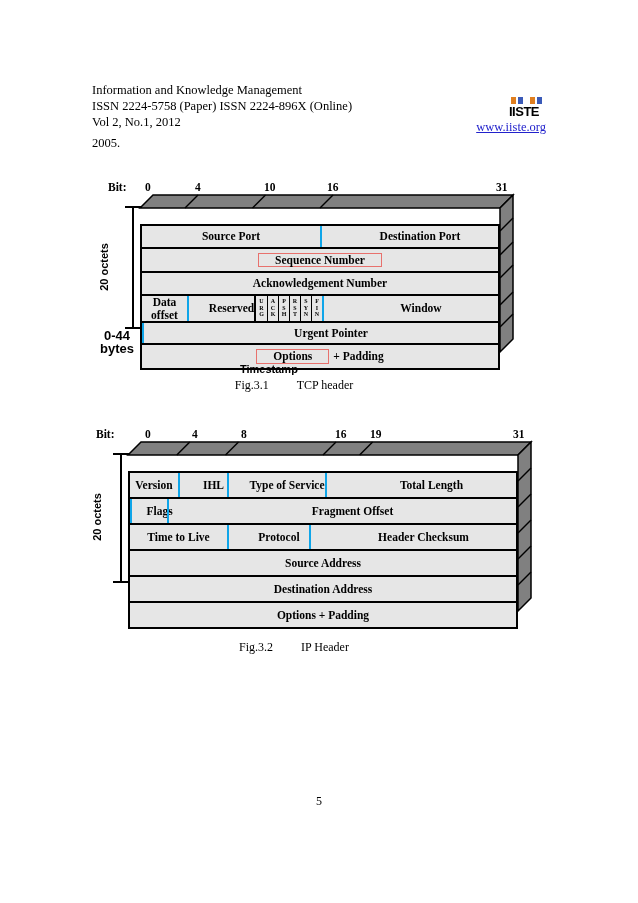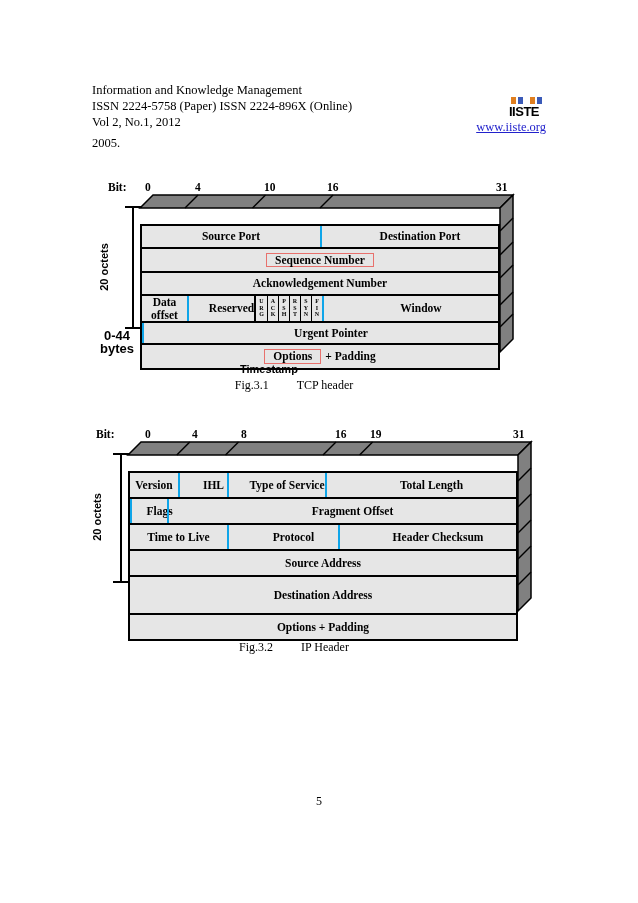--- a/index.html
+++ b/index.html
@@ -15,21 +15,21 @@
   .bitlabel{font-weight:bold;font-size:11.5px;font-family:"Liberation Serif",serif;}
   .bitnum{font-weight:bold;font-size:11.5px;font-family:"Liberation Serif",serif;}
   .rows{display:flex;flex-direction:column;}
   .row{display:flex;border:2px solid #000;background:#e6e6e6;margin-top:-2px;
        box-sizing:border-box;}
   .row:first-child{margin-top:16px;}
   .cell{display:flex;align-items:center;justify-content:center;text-align:center;
         font-weight:bold;font-size:11.5px;line-height:12.5px;box-sizing:border-box;}
   .cell.sep{border-left:2px solid #0ea5e9;padding-left:20px;}
   .grow{flex:1;}
-  .redbox{display:inline-block;border:1.5px solid #e8716d;padding:0 8px;}
+  .redbox{display:inline-block;border:1.5px solid #e8716d;padding:0 16px;}
   .flaggroup{display:flex;border-left:2px solid #000;box-sizing:border-box;}
   .flag{width:11px;box-sizing:border-box;border-left:1px solid #000;font-weight:bold;
         font-size:6px;line-height:6.5px;text-align:center;word-break:break-all;
         padding:2px 2.6px 0;font-family:"Liberation Serif",serif;}
   .flag:first-child{border-left:none;}
   .bracket{border-top:2px solid #000;border-bottom:2px solid #000;box-sizing:border-box;}
   .bracket .vline{width:2px;height:100%;background:#000;margin:0 auto;}
   .rotlabel{font-family:"Liberation Sans",sans-serif;font-weight:bold;font-size:11px;
             text-align:center;transform:rotate(-90deg);}
   .sizelabel{font-family:"Liberation Sans",sans-serif;font-weight:bold;font-size:13px;
@@ -166,27 +166,27 @@
       <div class="cell sep" style="width:49px;">IHL</div>
       <div class="cell sep" style="width:98px;">Type of Service</div>
       <div class="cell sep grow">Total Length</div>
     </div>
     <div class="row" style="height:28px;">
       <div class="cell sep" style="width:37px;">Flags</div>
       <div class="cell sep grow">Fragment Offset</div>
     </div>
     <div class="row" style="height:28px;">
       <div class="cell" style="width:97px;">Time to Live</div>
-      <div class="cell sep" style="width:111px;">Protocol</div>
+      <div class="cell sep" style="width:82px;">Protocol</div>
       <div class="cell sep grow">Header Checksum</div>
     </div>
     <div class="row" style="height:28px;">
       <div class="cell grow">Source Address</div>
     </div>
-    <div class="row" style="height:40px;">
+    <div class="row" style="height:28px;">
       <div class="cell grow">Destination Address</div>
     </div>
     <div class="row" style="height:28px;">
       <div class="cell grow">Options + Padding</div>
     </div>
   </div>
 
   <div class="abs bracket" style="left:113px;top:453px;width:16px;height:130px;">
       <div class="vline"></div>
     </div>

